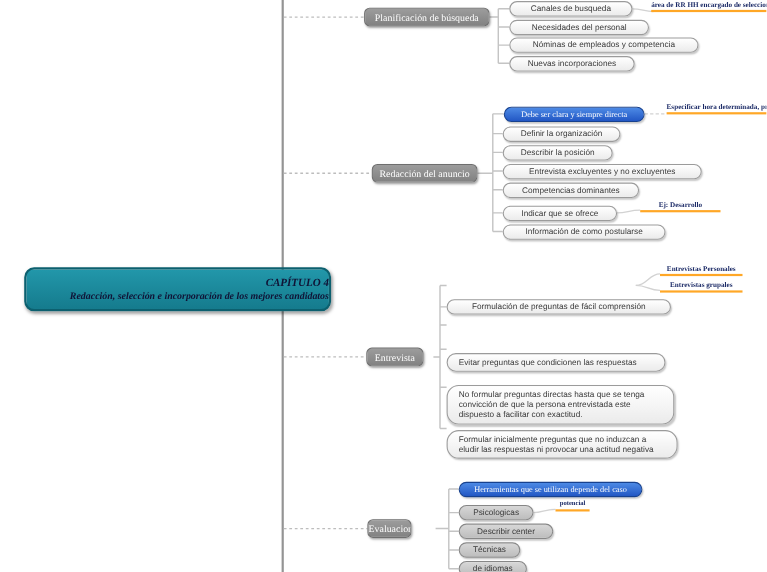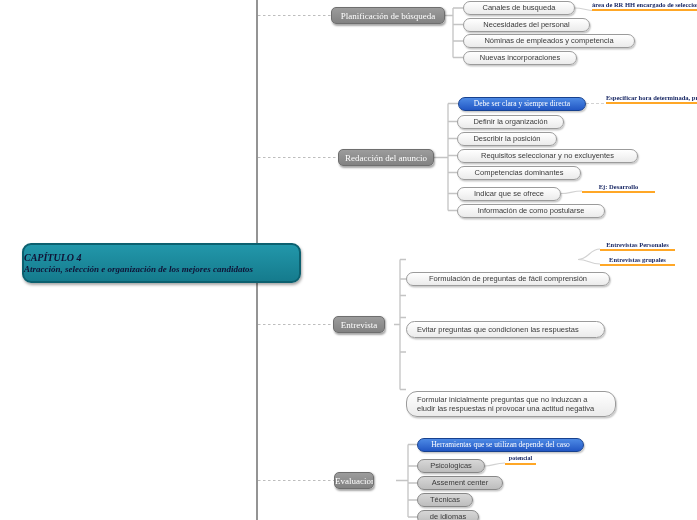--- a/index.html
+++ b/index.html
@@ -4,21 +4,21 @@
 <style>
   html,body{margin:0;padding:0;background:#fff;}
   .canvas{position:relative;width:697px;height:520px;background:#ffffff;overflow:hidden;
           font-family:"Liberation Sans",sans-serif;}
   .wires{position:absolute;left:0;top:0;z-index:1;}
 
   
   .central{position:absolute;z-index:3;left:22px;top:243px;width:275px;height:36px;
     background:linear-gradient(#2297aa,#157b8d);border:2px solid #0c606f;border-radius:9px;
     box-shadow:1px 2px 3px rgba(0,0,0,.35);display:flex;flex-direction:column;
-    justify-content:center;text-align:left;color:#101336;
+    justify-content:center;text-align:right;color:#101336;
     font-family:"Liberation Serif",serif;font-weight:bold;font-style:italic;}
   .central .l1{font-size:10px;line-height:12px;}
   .central .l2{font-size:9px;line-height:11px;}
 
   
   .branch{position:absolute;z-index:3;height:17px;line-height:16px;text-align:center;
     background:linear-gradient(#9c9c9c,#828282);border:1px solid #6e6e6e;border-radius:5px;
     color:#ffffff;font-family:"Liberation Serif",serif;font-weight:normal;font-size:9px;
     box-shadow:1px 1.5px 2px rgba(0,0,0,.35);box-sizing:border-box;white-space:nowrap;overflow:hidden;}
 
@@ -67,48 +67,49 @@
       <path d="M586,103.5 H606" stroke-dasharray="3,2"></path>
       <path d="M561,193.5 C570,193.5 572,191 582,191"></path>
       <path d="M578,259.5 C588,259.5 590,249 600,249"></path>
       <path d="M578,259.5 C588,259.5 590,264 600,264"></path>
       <path d="M485,466 C493,466 495,463 505,463"></path>
     </g>
   </svg>
 
   <div class="central">
     <div class="l1">CAPÍTULO 4</div>
-    <div class="l2">Atracción, selección e organización de los mejores candidatos</div>
+    <div class="l2">Redacción, selección e incorporación de los mejores candidatos</div>
   </div>
 
   <div class="branch" style="left:331px;top:7px;width:114px">Planificación de búsqueda</div>
   <div class="branch" style="left:338px;top:149px;width:96px">Redacción del anuncio</div>
   <div class="branch" style="left:333px;top:316px;width:52px">Entrevista</div>
   <div class="branch" style="left:334px;top:472px;width:40px">Evaluaciones</div>
 
   <div class="pill white" style="left:463px;top:1px;width:112px">Canales de busqueda</div>
   <div class="pill white" style="left:463px;top:17.5px;width:127px">Necesidades del personal</div>
   <div class="pill white" style="left:463px;top:34px;width:172px">Nóminas de empleados y competencia</div>
   <div class="pill white" style="left:463px;top:50.5px;width:114px">Nuevas incorporaciones</div>
 
   <div class="pill blue" style="left:458px;top:96.5px;width:128px">Debe ser clara y siempre directa</div>
   <div class="pill white" style="left:457px;top:114.5px;width:107px">Definir la organización</div>
   <div class="pill white" style="left:457px;top:131.5px;width:100px">Describir la posición</div>
-  <div class="pill white" style="left:457px;top:148.5px;width:181px">Requisitos seleccionar y no excluyentes</div>
+  <div class="pill white" style="left:457px;top:148.5px;width:181px">Entrevista excluyentes y no excluyentes</div>
   <div class="pill white" style="left:457px;top:165.5px;width:124px">Competencias dominantes</div>
   <div class="pill white" style="left:457px;top:186.5px;width:104px">Indicar que se ofrece</div>
   <div class="pill white" style="left:457px;top:203.5px;width:148px">Información de como postularse</div>
 
   <div class="pill white" style="left:406px;top:272px;width:204px">Formulación de preguntas de fácil comprensión</div>
   <div class="pill white ml" style="left:406px;top:305px;width:199px">Evitar preguntas que condicionen las respuestas</div>
+  <div class="pill white ml" style="left:406px;top:333.5px;width:207px">No formular preguntas directas hasta que se tenga convicción de que la persona entrevistada este dispuesto a facilitar con exactitud.</div>
   <div class="pill white ml" style="left:406px;top:374.5px;width:210px">Formular inicialmente preguntas que no induzcan a eludir las respuestas ni provocar una actitud negativa</div>
 
   <div class="pill blue" style="left:417px;top:437.5px;width:167px">Herramientas que se utilizan depende del caso</div>
   <div class="pill grayp" style="left:417px;top:459px;width:68px">Psicologicas</div>
-  <div class="pill grayp" style="left:417px;top:476px;width:86px">Assement center</div>
+  <div class="pill grayp" style="left:417px;top:476px;width:86px">Describir center</div>
   <div class="pill grayp" style="left:417px;top:493px;width:56px">Técnicas</div>
   <div class="pill grayp" style="left:417px;top:510px;width:62px">de idiomas</div>
 
   <div class="callout" style="left:592px;top:0;width:105px">área de RR HH encargado de seleccionar</div>
   <div class="callout" style="left:606px;top:93px;width:91px">Especificar hora determinada, pro</div>
   <div class="callout" style="left:582px;top:182px;width:73px">Ej: Desarrollo</div>
   <div class="callout" style="left:600px;top:240px;width:75px">Entrevistas Personales</div>
   <div class="callout" style="left:600px;top:255px;width:75px">Entrevistas grupales</div>
   <div class="callout" style="left:505px;top:454px;width:31px;font-size:6px">potencial</div>
 

